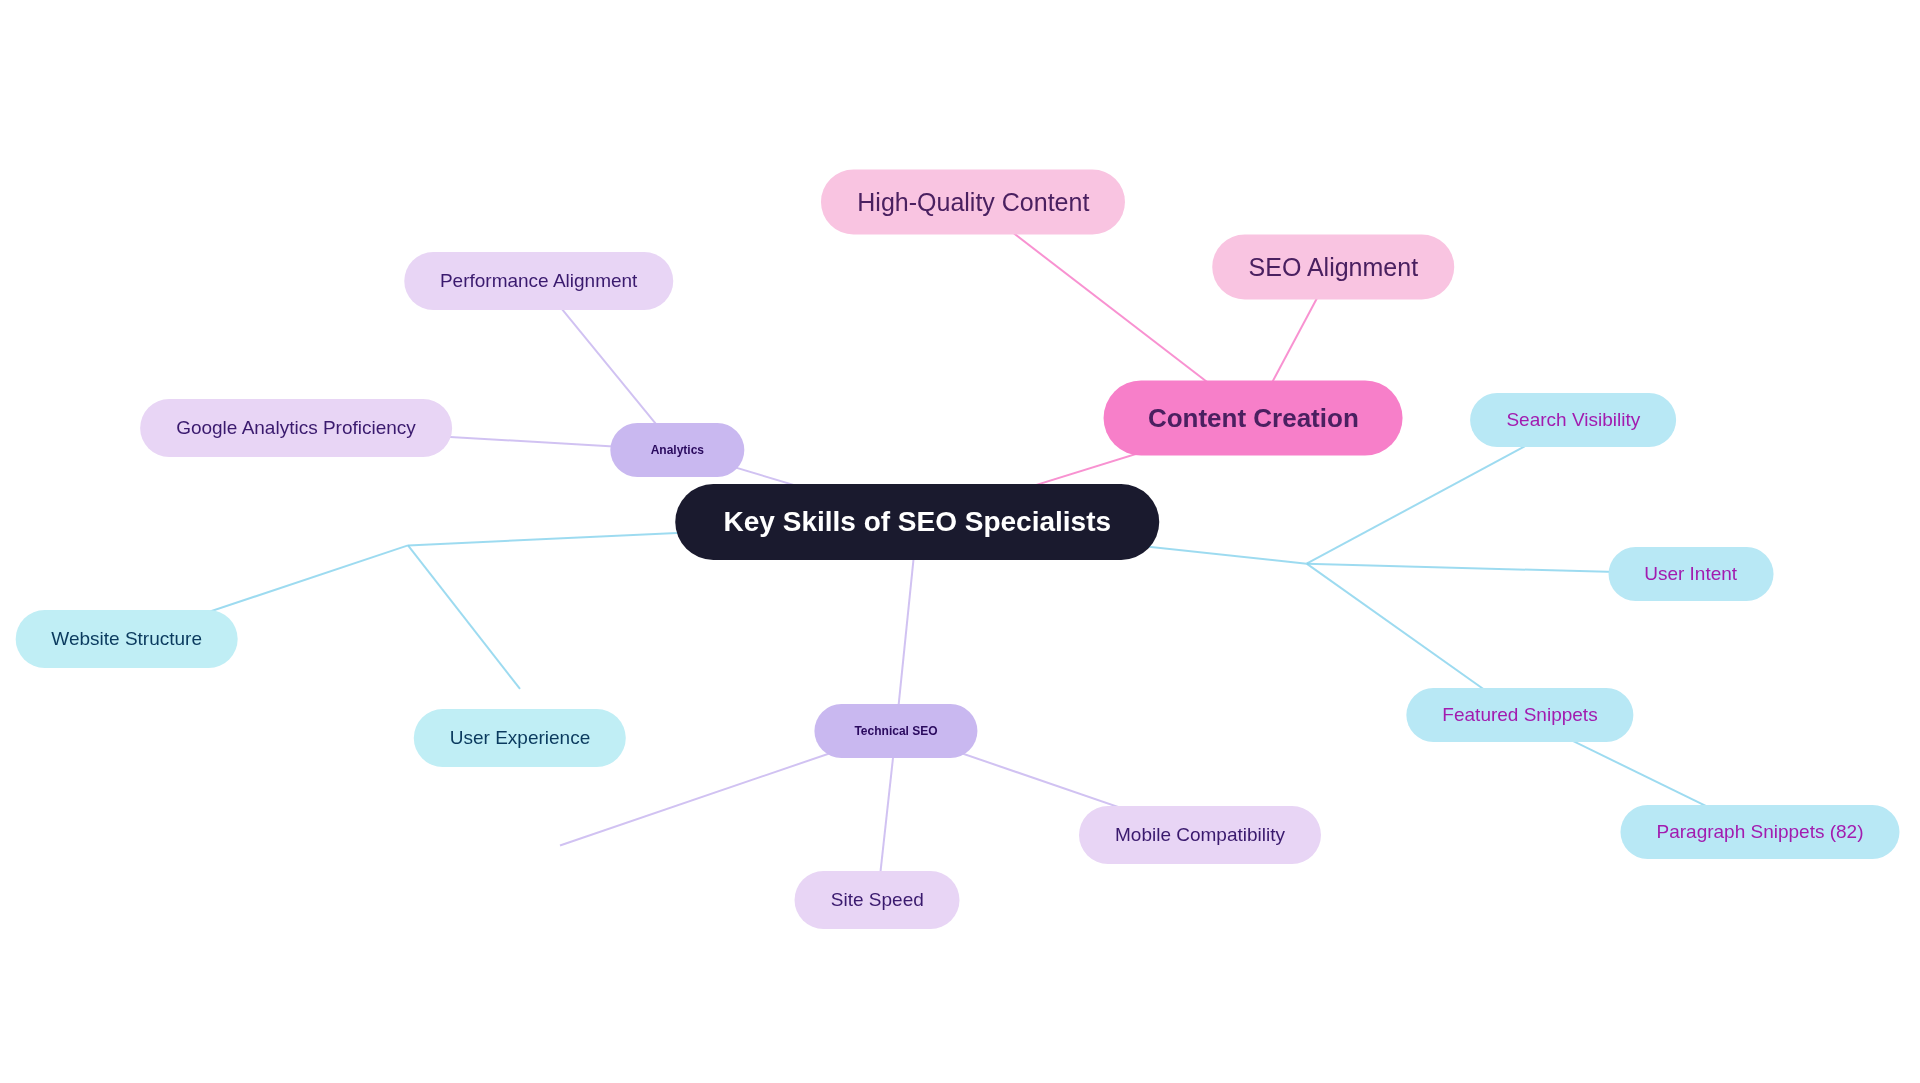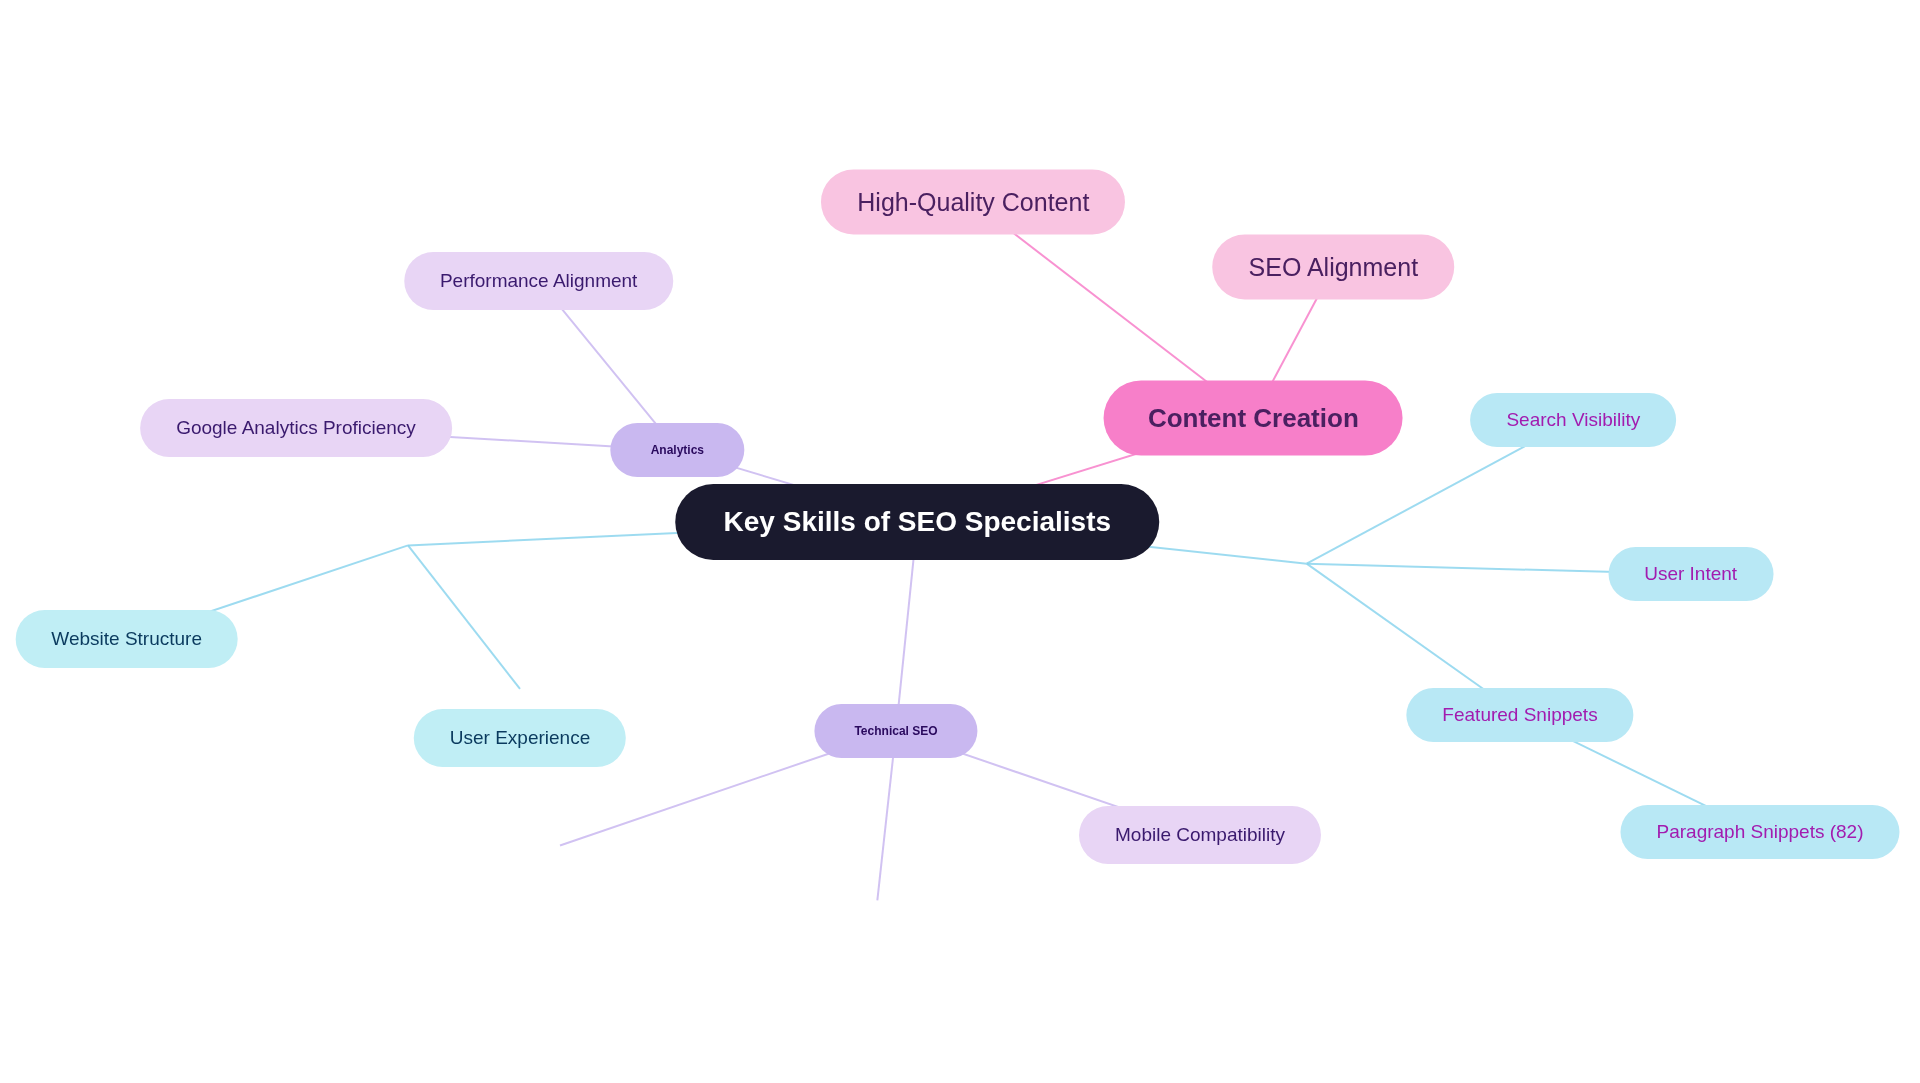--- a/index.html
+++ b/index.html
@@ -116,18 +116,19 @@
 <div class="node node-center" style="left: 917.333px; top: 521.928px;">Key Skills of SEO Specialists</div>
     <div class="node node-pink-large" style="left: 1253.33px; top: 417.542px;">Content Creation</div>
     <div class="node node-pink" style="left: 973.333px; top: 202.247px;">High-Quality Content</div>
     <div class="node node-pink" style="left: 1333.33px; top: 267.488px;">SEO Alignment</div>
     <div class="node node-purple-medium" style="left: 677.333px; top: 450.163px;">Analytics</div>
     <div class="node node-purple" style="left: 538.667px; top: 280.536px;">Performance Alignment</div>
     <div class="node node-purple" style="left: 296px; top: 427.981px;">Google Analytics Proficiency</div>
     <div class="node node-teal" style="left: 126.667px; top: 639.361px;">Website Structure</div>
     <div class="node node-teal" style="left: 520px; top: 722px; margin-top: 16px;">User Experience</div>
     <div class="node node-purple-medium" style="left: 896px; top: 730.699px;">Technical SEO</div>
+    <div class="node node-purple" style="left: 877.333px; top: 900.325px;">Site Speed</div>
     <div class="node node-purple" style="left: 1200px; top: 835.084px;">Mobile Compatibility</div>
     <div class="node node-blue" style="left: 1573.33px; top: 420.152px;">Search Visibility</div>
     <div class="node node-blue" style="left: 1690.67px; top: 574.12px;">User Intent</div>
     <div class="node node-blue" style="left: 1520px; top: 715.041px;">Featured Snippets</div>
     <div class="node node-blue" style="left: 1760px; top: 832.475px;">Paragraph Snippets (82)</div>
   </div>
 
 </body></html>

